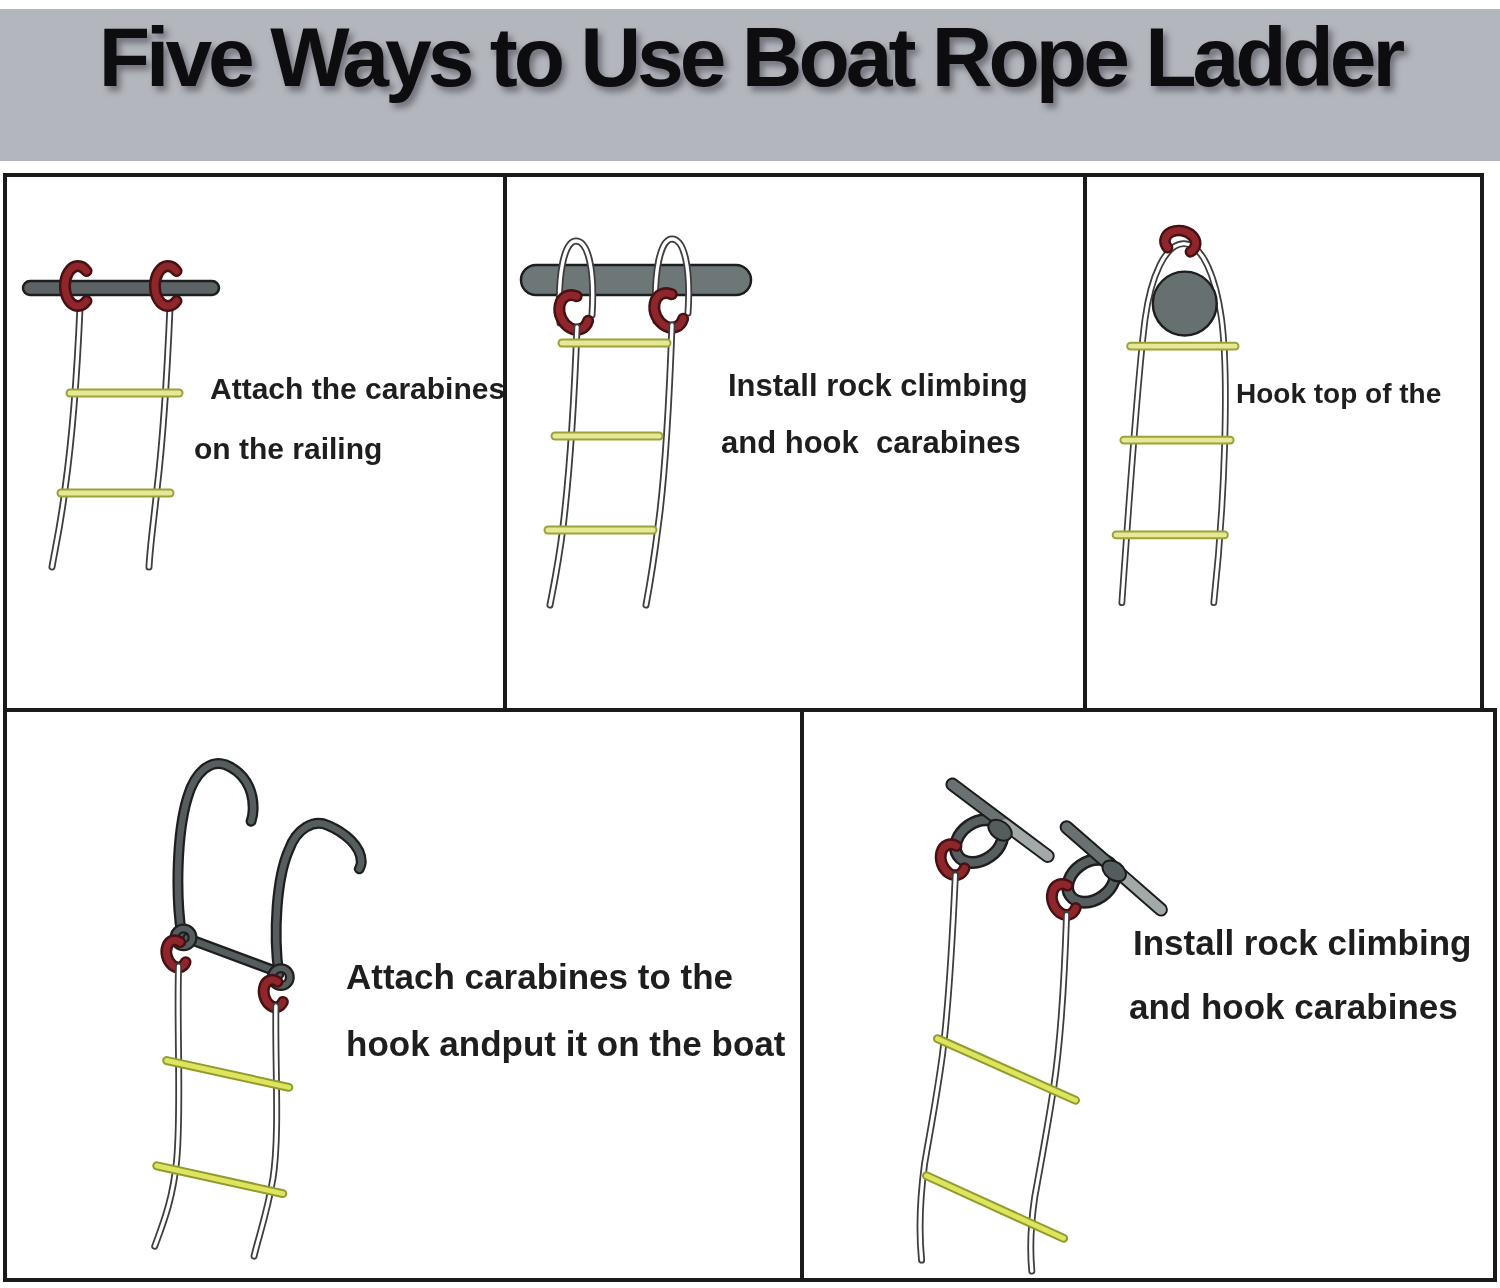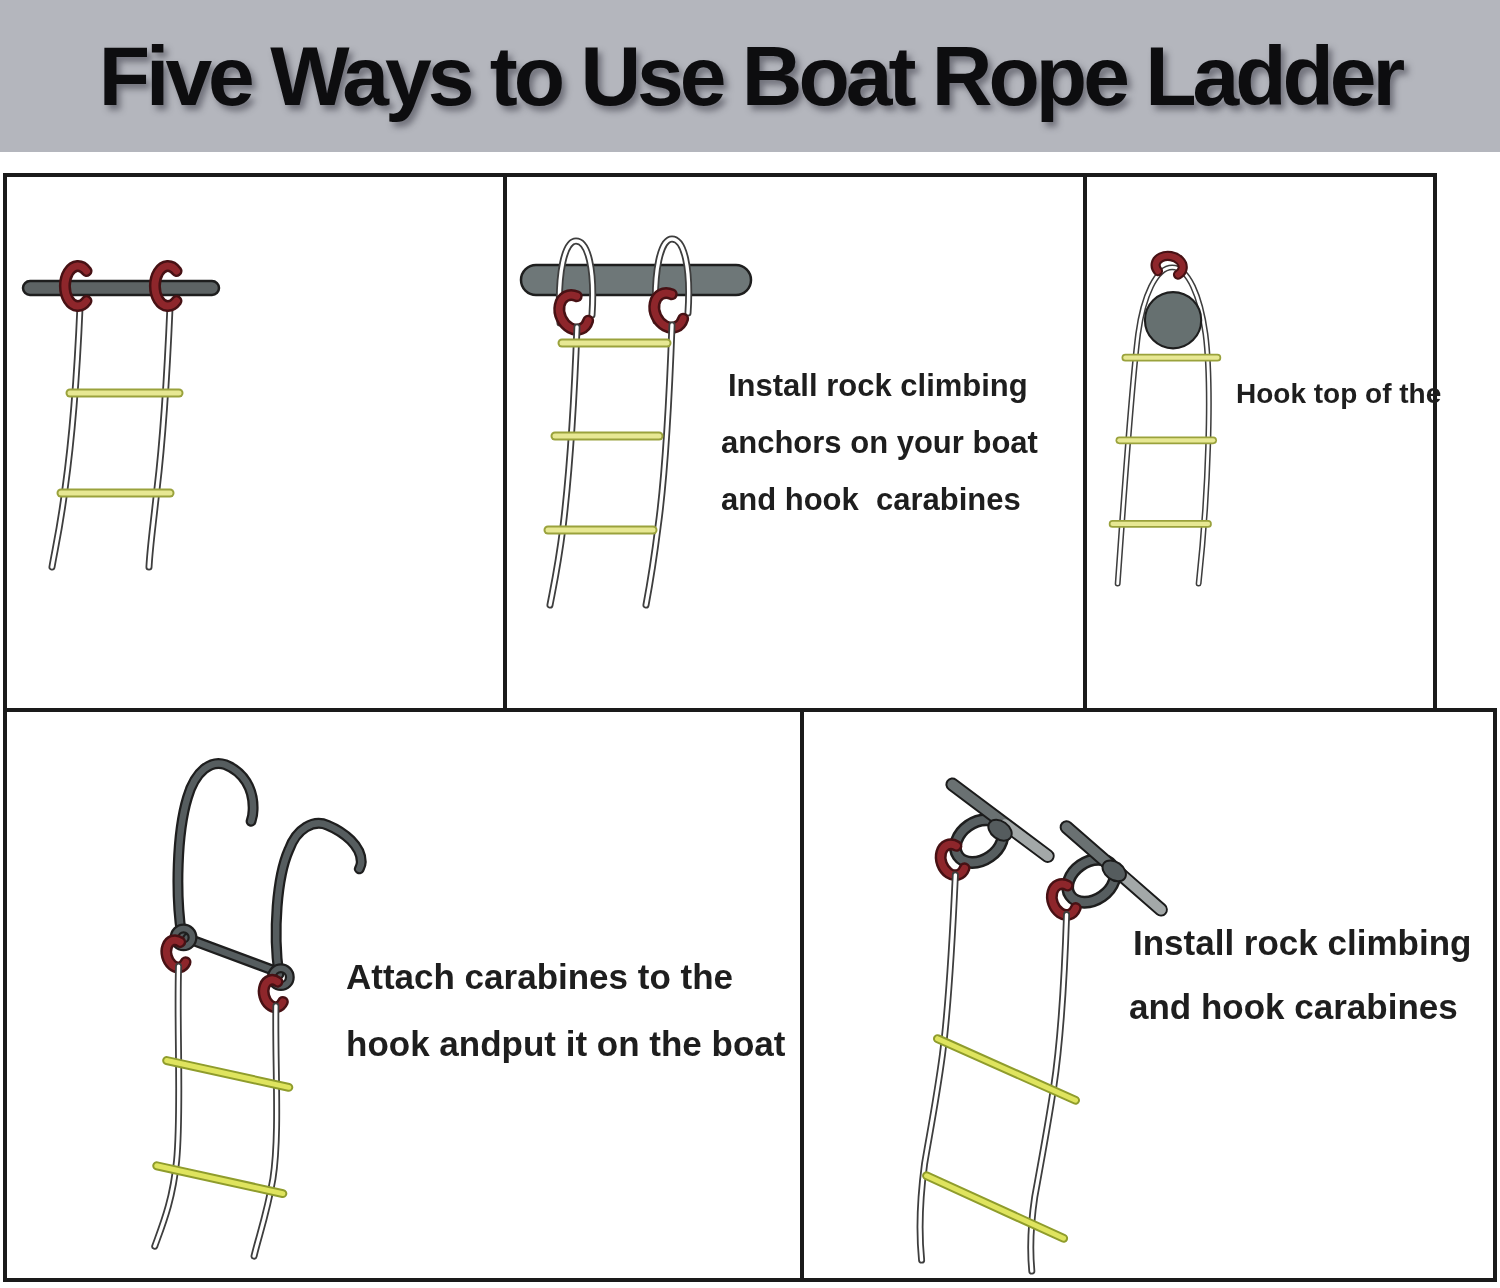--- a/index.html
+++ b/index.html
@@ -5,41 +5,41 @@
   html,body{margin:0;padding:0;background:#ffffff;}
   .page{
     position:relative;
     width:1500px;height:1288px;
     background:#ffffff;
     font-family:"Liberation Sans",sans-serif;
     overflow:hidden;
   }
   
   .header{
-    position:absolute;left:0;top:0;width:1500px;height:152px;
+    position:absolute;left:0;top:9px;width:1500px;height:152px;
     background:#b4b6bd;
-    display:flex;align-items:center;justify-content:center;
+    display:flex;justify-content:center;
   }
   .title{
     font-size:84px;font-weight:bold;letter-spacing:-4px;color:#0d0d0f;
     text-shadow:4px 5px 6px rgba(45,45,58,0.5);
     white-space:nowrap;
   }
   
   .rows{position:absolute;left:3px;top:173px;width:1502px;}
   .row{display:flex;}
   .row + .row{margin-top:-4px;}
   .panel{
     position:relative;box-sizing:border-box;background:#ffffff;
     border:4px solid #1a1a1a;
   }
   .panel + .panel{margin-left:-4px;}
   .p1{width:504px;height:539px;}
   .p2{width:584px;height:539px;}
-  .p3{width:354px;height:539px;}
+  .p3{width:401px;height:539px;}
   .p4{width:801px;height:574px;}
   .p5{width:697px;height:574px;}
   .panel svg{position:absolute;left:0;top:0;width:100%;height:100%;}
   
   .caption{position:absolute;color:#1e1e1e;font-weight:bold;}
   .cap-line{white-space:pre;}
   .cap1{left:187px;top:182px;font-size:30px;line-height:60px;}
   .cap1 .l0{padding-left:16px;}
   .cap2{left:214px;top:180px;font-size:31px;line-height:57px;}
   .cap2 .l0{padding-left:7px;}
@@ -94,20 +94,24 @@
           <rect x="16" y="104" width="196" height="14" rx="7" fill="#5d6364" stroke="#1e1e1e" stroke-width="2.5"></rect>
           <g transform="translate(73,109)">
             <path class="ring-o" d="M6.5,-15 A13,20 0 1 0 6.5,15"></path>
             <path class="ring-i" d="M6.5,-15 A13,20 0 1 0 6.5,15" stroke="#8e262b"></path>
           </g>
           <g transform="translate(163,109)">
             <path class="ring-o" d="M6.5,-15 A13,20 0 1 0 6.5,15"></path>
             <path class="ring-i" d="M6.5,-15 A13,20 0 1 0 6.5,15" stroke="#8e262b"></path>
           </g>
         </svg>
+        <div class="caption cap1">
+          <div class="cap-line l0">Attach the carabines</div>
+          <div class="cap-line">on the railing</div>
+        </div>
       </div>
 
       <div class="panel p2">
         <svg viewBox="0 0 576 531">
           <rect x="14" y="88" width="230" height="30" rx="15" fill="#6e7778" stroke="#1e1e1e" stroke-width="2.5"></rect>
           <g>
             <path class="rope-o" d="M53,146 C50,94 58,64 69,64 C81,64 88,92 85,138"></path>
             <path class="rope-i" d="M53,146 C50,94 58,64 69,64 C81,64 88,92 85,138"></path>
             <path class="rope-o" d="M149,144 C146,92 154,62 165,62 C177,62 184,90 181,136"></path>
             <path class="rope-i" d="M149,144 C146,92 154,62 165,62 C177,62 184,90 181,136"></path>
@@ -130,21 +134,20 @@
                 <path class="rung-i" d="M55,166 L160,166"></path>
               <path class="rung-o" d="M48,259 L152,259"></path>
                 <path class="rung-i" d="M48,259 L152,259"></path>
               <path class="rung-o" d="M41,353 L146,353"></path>
                 <path class="rung-i" d="M41,353 L146,353"></path>
             </g>
           </g>
         </svg>
         <div class="caption cap2">
           <div class="cap-line l0">Install rock climbing</div>
-          <div class="cap-line">anchors on your boat</div>
           <div class="cap-line">and hook  carabines</div>
         </div>
       </div>
 
       <div class="panel p3">
         <svg viewBox="0 0 406 531">
           <g>
             <path class="rope-o" d="M36,431 C44,320 52,200 60,138 C66,94 81,60 100,60 C119,60 133,94 139,138 C147,200 142,330 131,431"></path>
             <path class="rope-i" d="M36,431 C44,320 52,200 60,138 C66,94 81,60 100,60 C119,60 133,94 139,138 C147,200 142,330 131,431"></path>
           </g>

